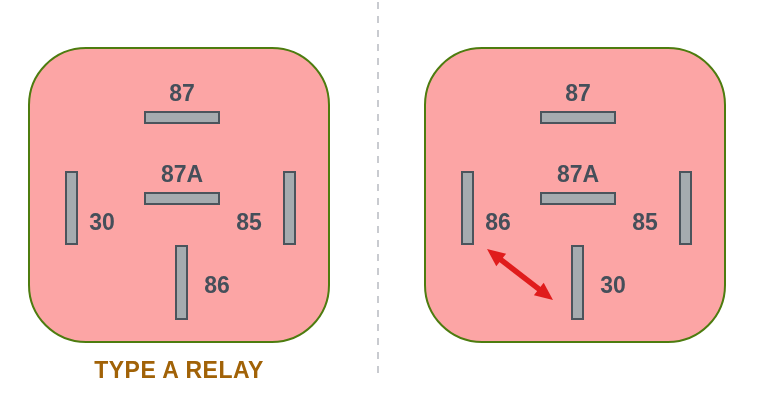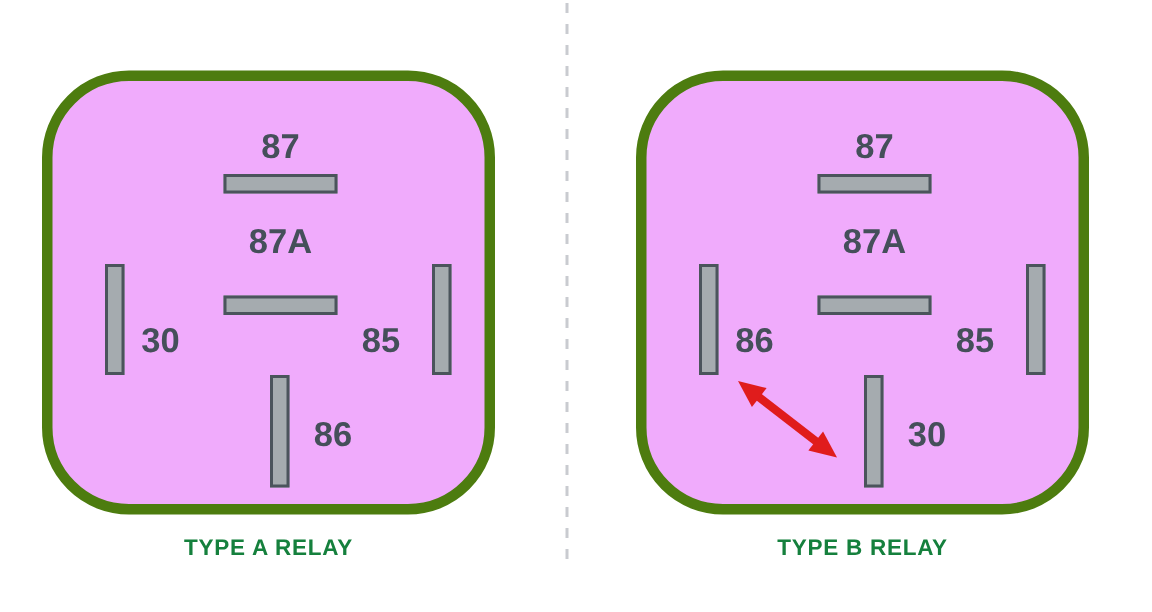--- a/index.html
+++ b/index.html
@@ -20,23 +20,23 @@
   }
 
   .panel { position: absolute; top: 47px; width: 302px; }
   .panel-a { left: 28px; }
   .panel-b { left: 424px; }
 
   .relay-body {
     position: relative;
     box-sizing: border-box;
     width: 302px; height: 296px;
-    border: 7px solid #4d7c0f;
+    border: 2px solid #4d7c0f;
     border-radius: 58px;
-    background: #f0abfc;
+    background: #fca5a5;
   }
 
   .pin {
     position: absolute;
     box-sizing: border-box;
     background: #a5abaf;
     border: 2px solid #4b545c;
   }
   .pin-top    { left: 114px; top: 62px;  width: 76px; height: 13px; }
   .pin-mid    { left: 114px; top: 143px; width: 76px; height: 13px; }
@@ -46,40 +46,40 @@
 
   .pin-label {
     position: absolute;
     transform: translate(-50%, -50%);
     font-size: 23px;
     font-weight: 700;
     color: #454f5a;
     white-space: nowrap;
   }
   .lbl-top    { left: 152px; top: 44px; }
-  .lbl-mid    { left: 152px; top: 107px; }
+  .lbl-mid    { left: 152px; top: 125px; }
   .lbl-left   { left: 72px;  top: 173px; }
   .lbl-right  { left: 219px; top: 173px; }
   .lbl-bottom { left: 187px; top: 236px; }
 
   .swap-arrow {
     position: absolute;
     left: 50px; top: 190px;
     width: 90px; height: 72px;
     pointer-events: none;
   }
 
   .caption {
     margin-top: 14px;
     width: 302px;
     text-align: center;
-    font-size: 15px;
+    font-size: 23px;
     font-weight: 700;
     letter-spacing: 0.5px;
-    color: #15803d;
+    color: #a16207;
   }
 </style>
 </head>
 <body>
 
 <div class="stage">
 
   <div class="divider"></div>
 
   <section class="panel panel-a">
@@ -118,16 +118,15 @@
 
       <div class="pin pin-bottom"></div>
       <span class="pin-label lbl-bottom">30</span>
 
       <svg class="swap-arrow" viewBox="0 0 90 72">
         <line x1="20.5" y1="17.3" x2="67.5" y2="53.7" stroke="#e01c1c" stroke-width="5.5"></line>
         <polygon points="11,10 20.3,27.3 30.1,14.7" fill="#e01c1c"></polygon>
         <polygon points="77,61 57.9,56.3 67.7,43.7" fill="#e01c1c"></polygon>
       </svg>
     </div>
-    <div class="caption">TYPE B RELAY</div>
   </section>
 
 </div>
 
 </body></html>

